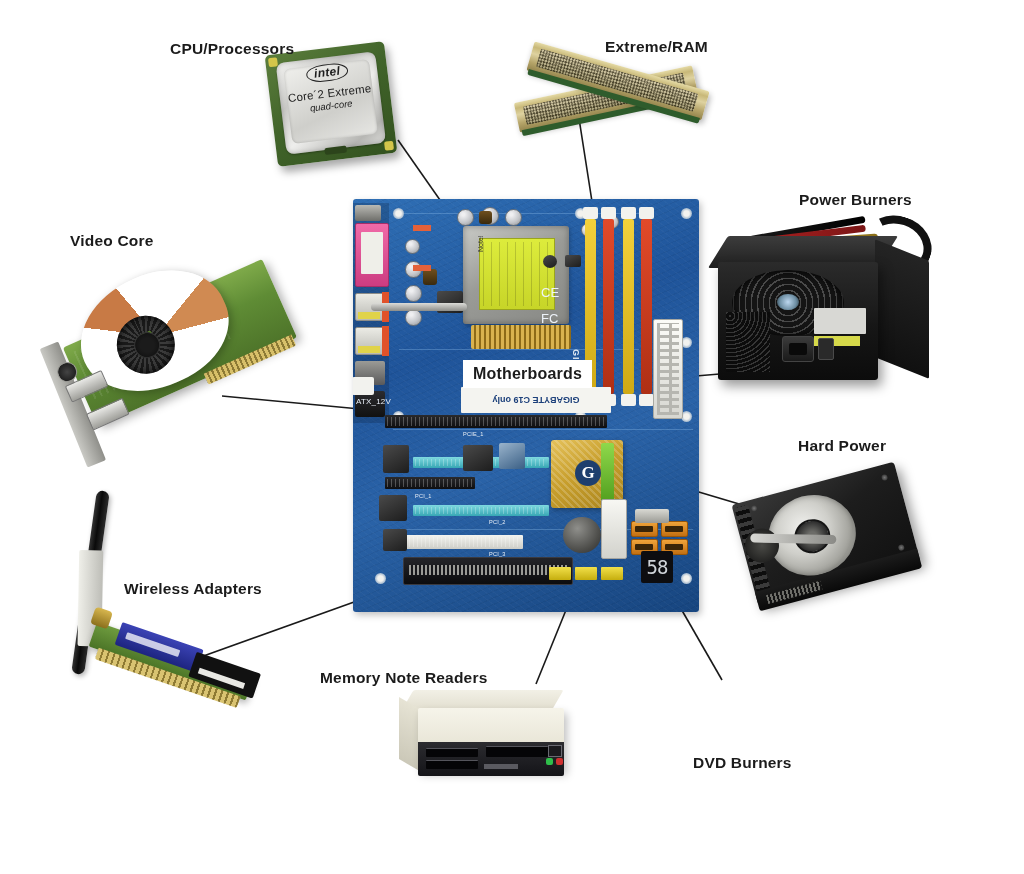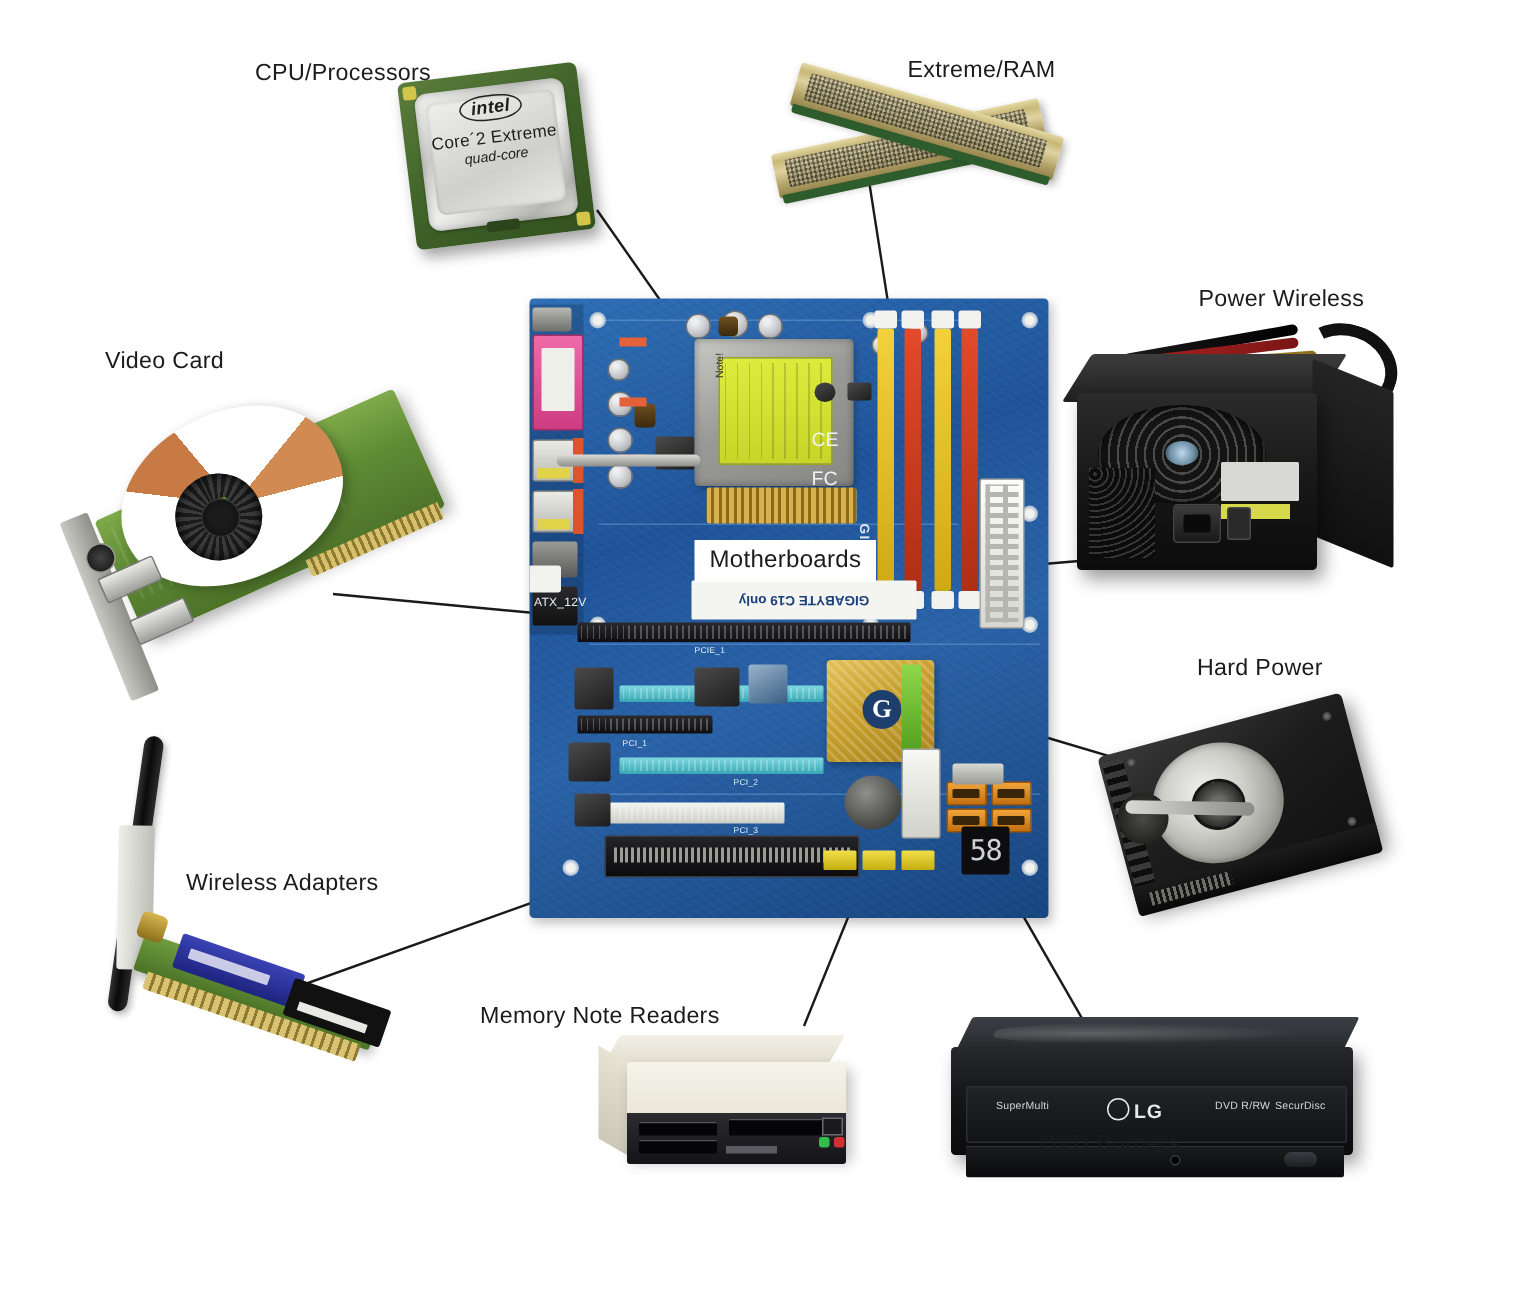--- a/index.html
+++ b/index.html
@@ -1,20 +1,20 @@
 <!DOCTYPE html>
 <html><head>
 <meta charset="utf-8">
 <title>Computer Components Diagram</title>
 <style>
   html,body{margin:0;padding:0;background:#fff;}
   body{width:1024px;height:874px;font-family:"Liberation Sans",sans-serif;overflow:hidden;}
   #stage{position:relative;width:1024px;height:874px;background:#ffffff;}
 
-  .label{position:absolute;color:#1b1b1b;font-size:15.5px;line-height:17px;white-space:nowrap;letter-spacing:.2px;}
+  .label{position:absolute;color:#1b1b1b;font-size:15.5px;line-height:17px;white-space:nowrap;letter-spacing:.2px;font-weight:bold;}
   .label.boxed{background:#fff;padding:5px 10px 6px 10px;font-size:16px;box-shadow:0 0 0 0 #fff;}
 
   svg.leaders{position:absolute;left:0;top:0;width:1024px;height:874px;pointer-events:none;}
 
   
   .part{position:absolute;}
 
   
   #cpu{left:265px;top:40px;width:135px;height:130px;}
   .cpu-body{position:absolute;left:6px;top:8px;width:120px;height:112px;
@@ -354,38 +354,38 @@
     <div class="psu-side"></div>
     <div class="psu-face">
       <div class="psu-fan"></div>
       <div class="psu-vent"></div>
       <div class="psu-label"></div>
       <div class="psu-label2"></div>
       <div class="psu-socket"></div>
       <div class="psu-switch"></div>
     </div>
   </div>
-  <div class="label" style="left:799px;top:191px;">Power Wireless</div>
+  <div class="label" style="left:799px;top:191px;">Power Burners</div>
 
   <div class="part" id="gpu">
     <div class="gpu-rot">
       <div class="gpu-pcb">
         <div class="gpu-gold"></div>
       </div>
       <div class="gpu-cooler"></div>
       <div class="gpu-fan">
           <span class="nv"></span>
         </div>
       <div class="gpu-bracket"></div>
       <div class="svid"></div>
       <div class="dvi p1"></div>
       <div class="dvi p2"></div>
     </div>
   </div>
-  <div class="label" style="left:70px;top:232px;">Video Card</div>
+  <div class="label" style="left:70px;top:232px;">Video Core</div>
 
   <div class="part" id="hdd">
     <div class="hdd-rot">
       <div class="hdd-body">
         <div class="hdd-comb"></div>
         <div class="hdd-platter"></div>
         <div class="hdd-hub"></div>
         <div class="hdd-actuator"></div>
         <div class="hdd-arm"></div>
         <div class="hdd-screw" style="left:18px;top:6px;"></div>
@@ -419,33 +419,20 @@
     <div class="rd-slot s1"></div>
     <div class="rd-slot s2"></div>
     <div class="rd-slot s3"></div>
     <div class="rd-usb"></div>
     <div class="rd-led g"></div>
     <div class="rd-led r"></div>
     <div class="rd-brand"></div>
   </div>
   <div class="label" style="left:320px;top:669px;">Memory Note Readers</div>
 
-  <div class="part" id="dvd">
-    <div class="dvd-top"></div>
-    <div class="dvd-body">
-      <div class="dvd-bezel"></div>
-      <div class="dvd-ic a">SuperMulti</div>
-      <div class="dvd-lg"><span class="ring"></span><span>LG</span></div>
-      <div class="dvd-ic b">DVD R/RW</div>
-      <div class="dvd-ic c">SecurDisc</div>
-      <div class="dvd-tray"></div>
-      <div class="dvd-hole"></div>
-      <div class="dvd-eject"></div>
-    </div>
-  </div>
   <div class="label" style="left:693px;top:754px;">DVD Burners</div>
 
   <div class="part" id="mobo">
     <div class="mb-noise"></div>
 
     <div class="trace" style="left:46px;top:14px;width:250px;"></div>
     <div class="trace" style="left:46px;top:150px;width:240px;"></div>
     <div class="trace" style="left:40px;top:230px;width:300px;"></div>
     <div class="trace" style="left:40px;top:330px;width:300px;"></div>
 

